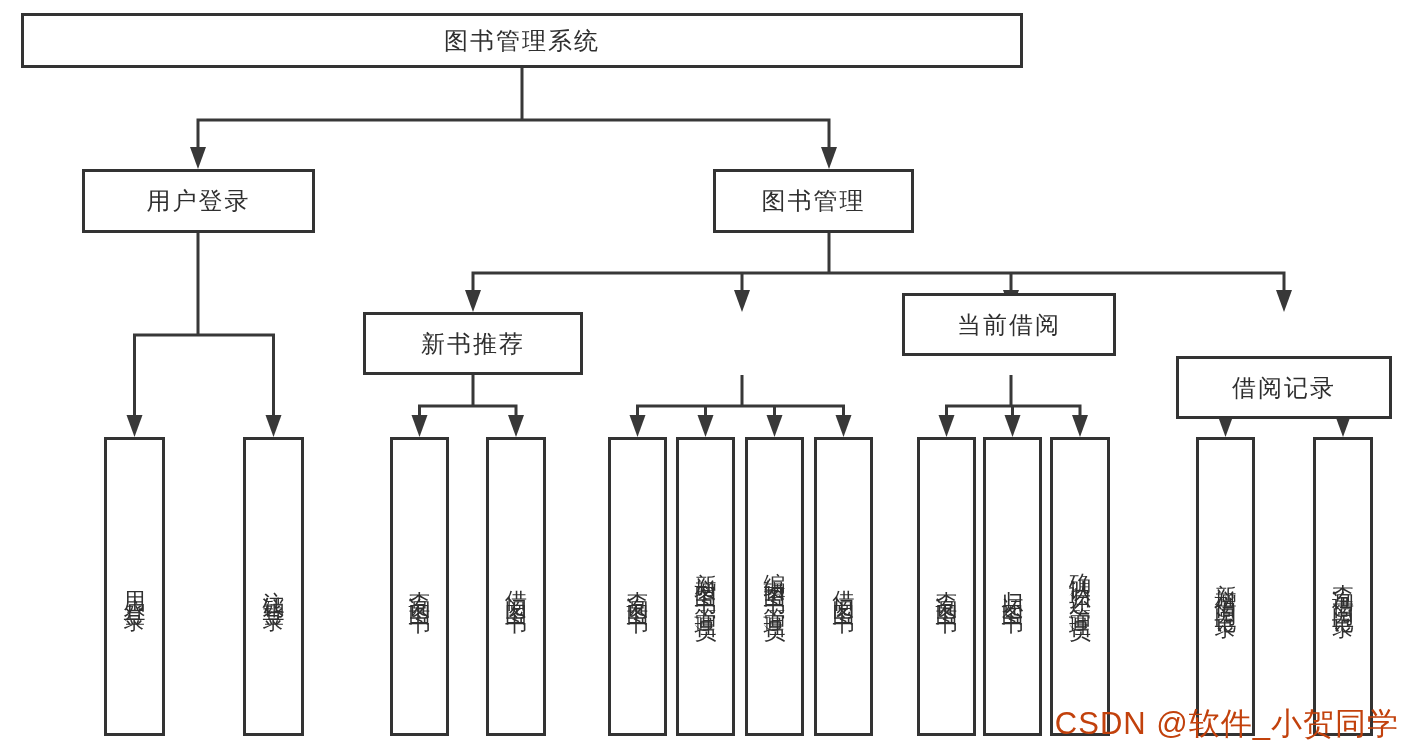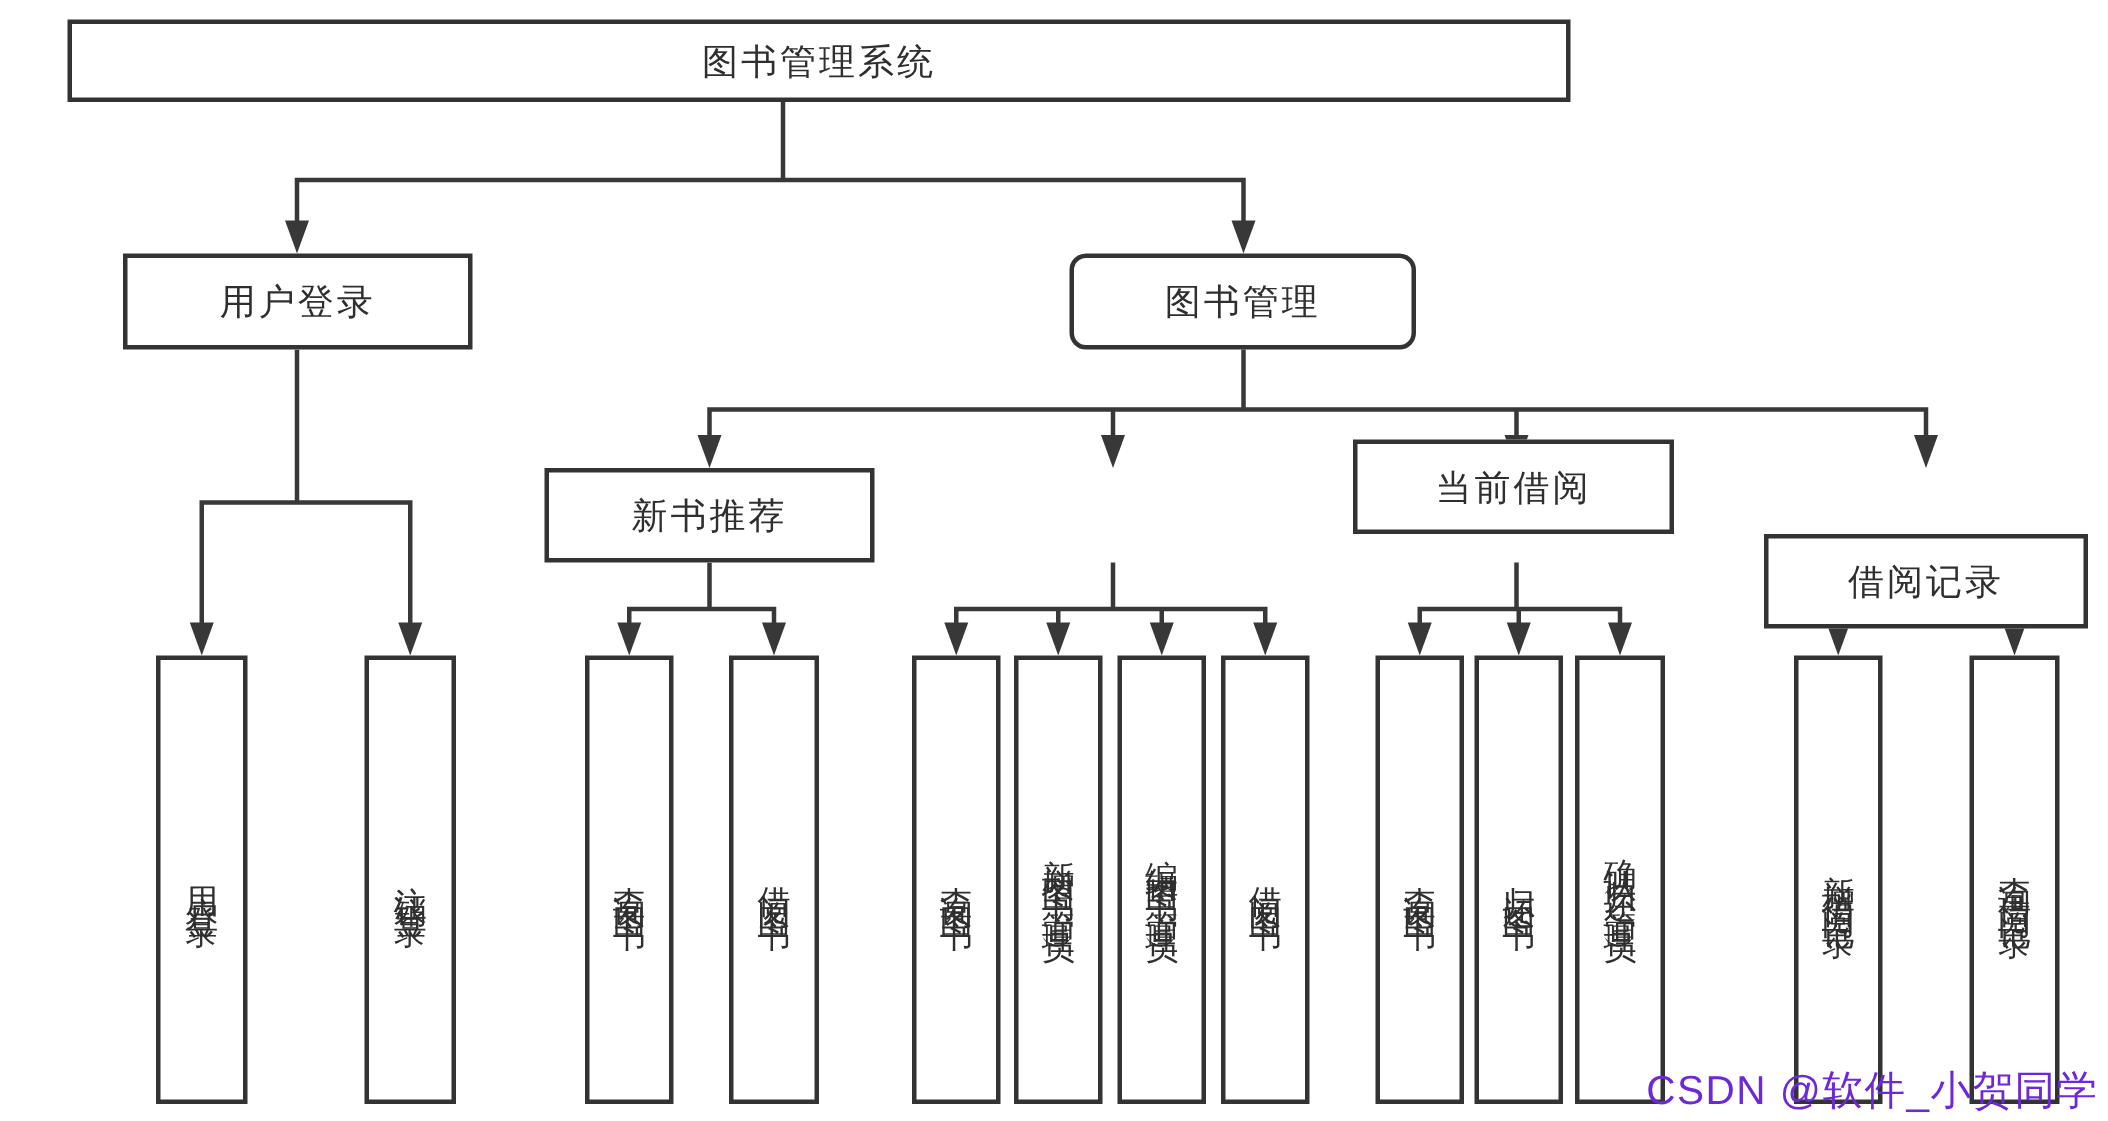--- a/index.html
+++ b/index.html
@@ -44,22 +44,22 @@
     font-size: 22px;
     writing-mode: vertical-rl;
     text-orientation: mixed;
     letter-spacing: 7px;
     line-height: 1;
   }
   .watermark {
     position: absolute;
     right: 6px;
     bottom: 2px;
-    font-size: 27px;
-    color: #6d28d9;
+    font-size: 31px;
+    color: #c2410c;
     letter-spacing: 1px;
     white-space: nowrap;
   }
 </style>
 </head>
 <body>
 
 <div class="canvas">
 
   <svg class="connectors" viewBox="0 0 1405 747" xmlns="http://www.w3.org/2000/svg">
@@ -95,24 +95,24 @@
       <polygon points="766.5,415 782.5,415 774.5,437"></polygon>
       <polygon points="835.5,415 851.5,415 843.5,437"></polygon>
       <polygon points="938.5,415 954.5,415 946.5,437"></polygon>
       <polygon points="1004.5,415 1020.5,415 1012.5,437"></polygon>
       <polygon points="1072,415 1088,415 1080,437"></polygon>
       <polygon points="1217.5,415 1233.5,415 1225.5,437"></polygon>
       <polygon points="1335,415 1351,415 1343,437"></polygon>
     </g>
   </svg>
 
-  <div class="node hnode" style="left:21px; top:13px; width:1002px; height:55px;margin-left:24px;">图书管理系统</div>
+  <div class="node hnode" style="left:21px; top:13px; width:1002px; height:55px;">图书管理系统</div>
 
   <div class="node hnode" style="left:82px; top:169px; width:233px; height:64px;">用户登录</div>
-  <div class="node hnode" style="left:713px; top:169px; width:231px; height:64px;border-radius:11px;">图书管理</div>
+  <div class="node hnode" style="left:713px; top:169px; width:201px; height:64px;">图书管理</div>
 
   <div class="node hnode" style="left:363px; top:312px; width:220px; height:63px;">新书推荐</div>
   <div class="node hnode" style="left:902px; top:293px; width:214px; height:63px;">当前借阅</div>
   <div class="node hnode" style="left:1176px; top:312px; width:216px; height:63px;margin-top:44px;">借阅记录</div>
 
   <div class="node vleaf" style="left:104px; width:61px;">用户登录</div>
   <div class="node vleaf" style="left:243px; width:61px;">注销登录</div>
 
   <div class="node vleaf" style="left:390px; width:59px;">查询图书</div>
   <div class="node vleaf" style="left:486px; width:60px;">借阅图书</div>

